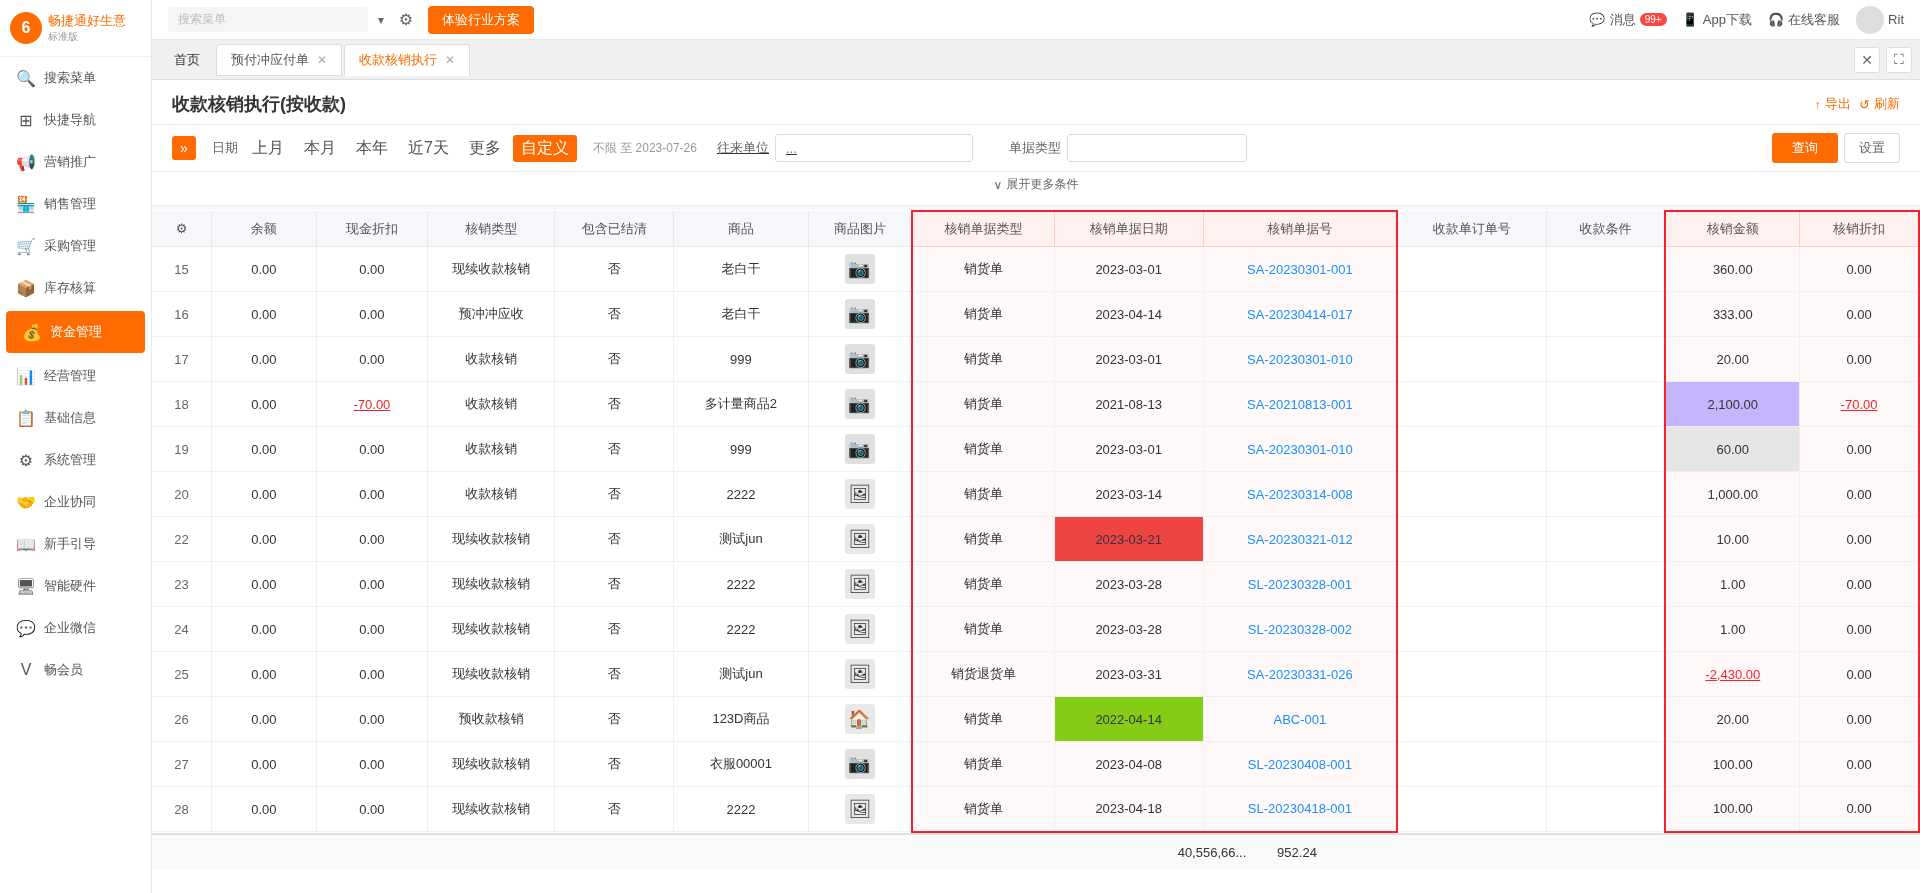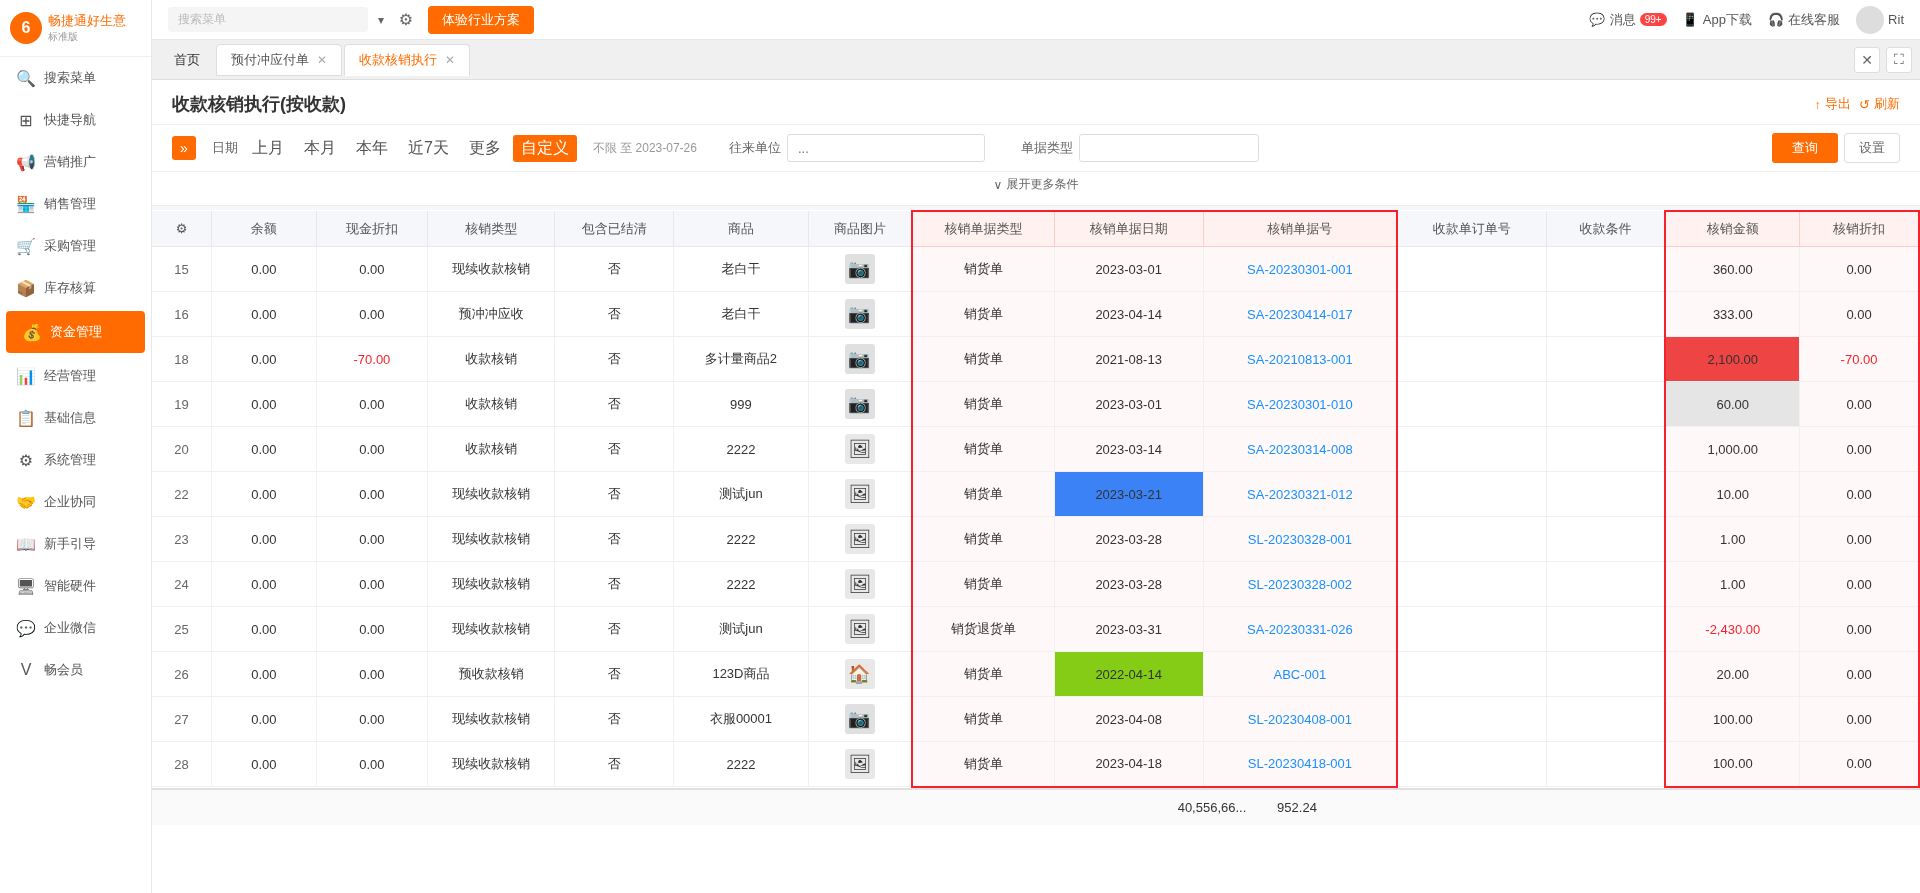--- a/index.html
+++ b/index.html
@@ -64,21 +64,21 @@
     .filter-setting-btn { background: #fff; color: #666; border: 1px solid #ddd; border-radius: 3px; padding: 5px 14px; font-size: 13px; cursor: pointer; }
     .expand-more { display: flex; align-items: center; gap: 4px; color: #666; font-size: 12px; cursor: pointer; padding: 4px 12px; }
 
     
     .table-wrap { flex: 1; overflow: auto; padding: 0 0 0 0; background: #fff; margin-top: 4px; position: relative; }
     table { width: 100%; border-collapse: collapse; font-size: 13px; table-layout: fixed; }
     thead th { background: #f5f7fa; border-bottom: 1px solid #e8e8e8; border-right: 1px solid #e8e8e8; padding: 8px 6px; text-align: center; color: #555; font-weight: normal; white-space: nowrap; position: sticky; top: 0; z-index: 2; }
     tbody td { border-bottom: 1px solid #f0f0f0; border-right: 1px solid #f0f0f0; padding: 7px 6px; text-align: center; white-space: nowrap; }
     tbody tr.highlighted { background: #fff7e6; }
     .link-cell { color: #1890ff; cursor: pointer; text-decoration: none; }
-    .red-text { color: #f5222d; }
+    .red-text { color: #f5222d; text-decoration: underline; }
     
     .thumbnail { width: 30px; height: 30px; background: #e8e8e8; border-radius: 3px; display: inline-flex; align-items: center; justify-content: center; font-size: 18px; }
     .thumbnail.grey { background: #e0e0e0; }
     
     
     ::-webkit-scrollbar { width: 6px; height: 6px; }
     ::-webkit-scrollbar-track { background: #f1f1f1; }
     ::-webkit-scrollbar-thumb { background: #ccc; border-radius: 3px; }
 
     .filter-bar-row2 { background: #fff; padding: 0 20px 8px; border-bottom: 1px solid #eee; display: flex; justify-content: center; }
@@ -235,21 +235,21 @@
           <button class="filter-date-btn">本月</button>
           <button class="filter-date-btn">本年</button>
           <button class="filter-date-btn">近7天</button>
           <button class="filter-date-btn">更多</button>
           <button class="filter-date-btn active custom">自定义</button>
         </div>
       </div>
       <div class="filter-group">
         <span class="filter-date-range">不限 至 2023-07-26</span>
       </div>
-      <div class="filter-group" style="margin-left:16px;">
+      <div class="filter-group" style="margin-left:4px;text-decoration:underline;">
         <span class="filter-label">往来单位</span>
         <input class="filter-input" placeholder="..." style="">
       </div>
       <div class="filter-group" style="margin-left:20px;">
         <span class="filter-label">单据类型</span>
         <select class="filter-select">
           <option></option>
         </select>
       </div>
       <div style="margin-left: auto; display:flex; gap:6px;">
@@ -312,33 +312,49 @@
               <td><span class="thumbnail grey">📷</span></td>
               <td style="background: rgb(255, 248, 248); border-left: 2px solid rgb(245, 34, 45);">销货单</td>
               <td style="background: rgb(255, 248, 248);">2023-04-14</td>
               <td style="background: rgb(255, 248, 248); border-right: 2px solid rgb(245, 34, 45);"><a class="link-cell">SA-20230414-017</a></td>
               <td></td>
               <td></td>
               <td style="background: rgb(255, 248, 248); border-left: 2px solid rgb(245, 34, 45);">333.00</td>
               <td style="background: rgb(255, 248, 248); border-right: 2px solid rgb(245, 34, 45);">0.00</td>
             </tr>
             <tr>
+              <td style="color: rgb(102, 102, 102);">17</td>
+              <td>0.00</td>
+              <td>0.00</td>
+              <td>收款核销</td>
+              <td>否</td>
+              <td>999</td>
+              <td><span class="thumbnail grey">📷</span></td>
+              <td style="background: rgb(255, 248, 248); border-left: 2px solid rgb(245, 34, 45);">销货单</td>
+              <td style="background: rgb(255, 248, 248);">2023-03-01</td>
+              <td style="background: rgb(255, 248, 248); border-right: 2px solid rgb(245, 34, 45);"><a class="link-cell">SA-20230301-010</a></td>
+              <td></td>
+              <td></td>
+              <td style="background: rgb(255, 248, 248); border-left: 2px solid rgb(245, 34, 45);">20.00</td>
+              <td style="background: rgb(255, 248, 248); border-right: 2px solid rgb(245, 34, 45);">0.00</td>
+            </tr>
+            <tr>
               <td style="color: rgb(102, 102, 102);">18</td>
               <td>0.00</td>
               <td><span class="red-text">-70.00</span></td>
               <td>收款核销</td>
               <td>否</td>
               <td>多计量商品2</td>
               <td><span class="thumbnail grey">📷</span></td>
               <td style="background: rgb(255, 248, 248); border-left: 2px solid rgb(245, 34, 45);">销货单</td>
               <td style="background: rgb(255, 248, 248);">2021-08-13</td>
               <td style="background: rgb(255, 248, 248); border-right: 2px solid rgb(245, 34, 45);"><a class="link-cell">SA-20210813-001</a></td>
               <td></td>
               <td></td>
-              <td style="background: #ef4444; border-left: 2px solid rgb(245, 34, 45);">2,100.00</td>
+              <td style="background: #c4b5fd; border-left: 2px solid rgb(245, 34, 45);">2,100.00</td>
               <td style="background: rgb(255, 248, 248); border-right: 2px solid rgb(245, 34, 45);"><span class="red-text">-70.00</span></td>
             </tr>
             <tr>
               <td style="color: rgb(102, 102, 102);">19</td>
               <td>0.00</td>
               <td>0.00</td>
               <td>收款核销</td>
               <td>否</td>
               <td>999</td>
               <td><span class="thumbnail grey">📷</span></td>
@@ -368,21 +384,21 @@
             </tr>
             <tr>
               <td style="color: rgb(102, 102, 102);">22</td>
               <td>0.00</td>
               <td>0.00</td>
               <td>现续收款核销</td>
               <td>否</td>
               <td>测试jun</td>
               <td><span class="thumbnail has_img2">🖼</span></td>
               <td style="background: rgb(255, 248, 248); border-left: 2px solid rgb(245, 34, 45);">销货单</td>
-              <td style="background: #3b82f6;">2023-03-21</td>
+              <td style="background: #ef4444;">2023-03-21</td>
               <td style="background: rgb(255, 248, 248); border-right: 2px solid rgb(245, 34, 45);"><a class="link-cell">SA-20230321-012</a></td>
               <td></td>
               <td></td>
               <td style="background: rgb(255, 248, 248); border-left: 2px solid rgb(245, 34, 45);">10.00</td>
               <td style="background: rgb(255, 248, 248); border-right: 2px solid rgb(245, 34, 45);">0.00</td>
             </tr>
             <tr>
               <td style="color: rgb(102, 102, 102);">23</td>
               <td>0.00</td>
               <td>0.00</td>

